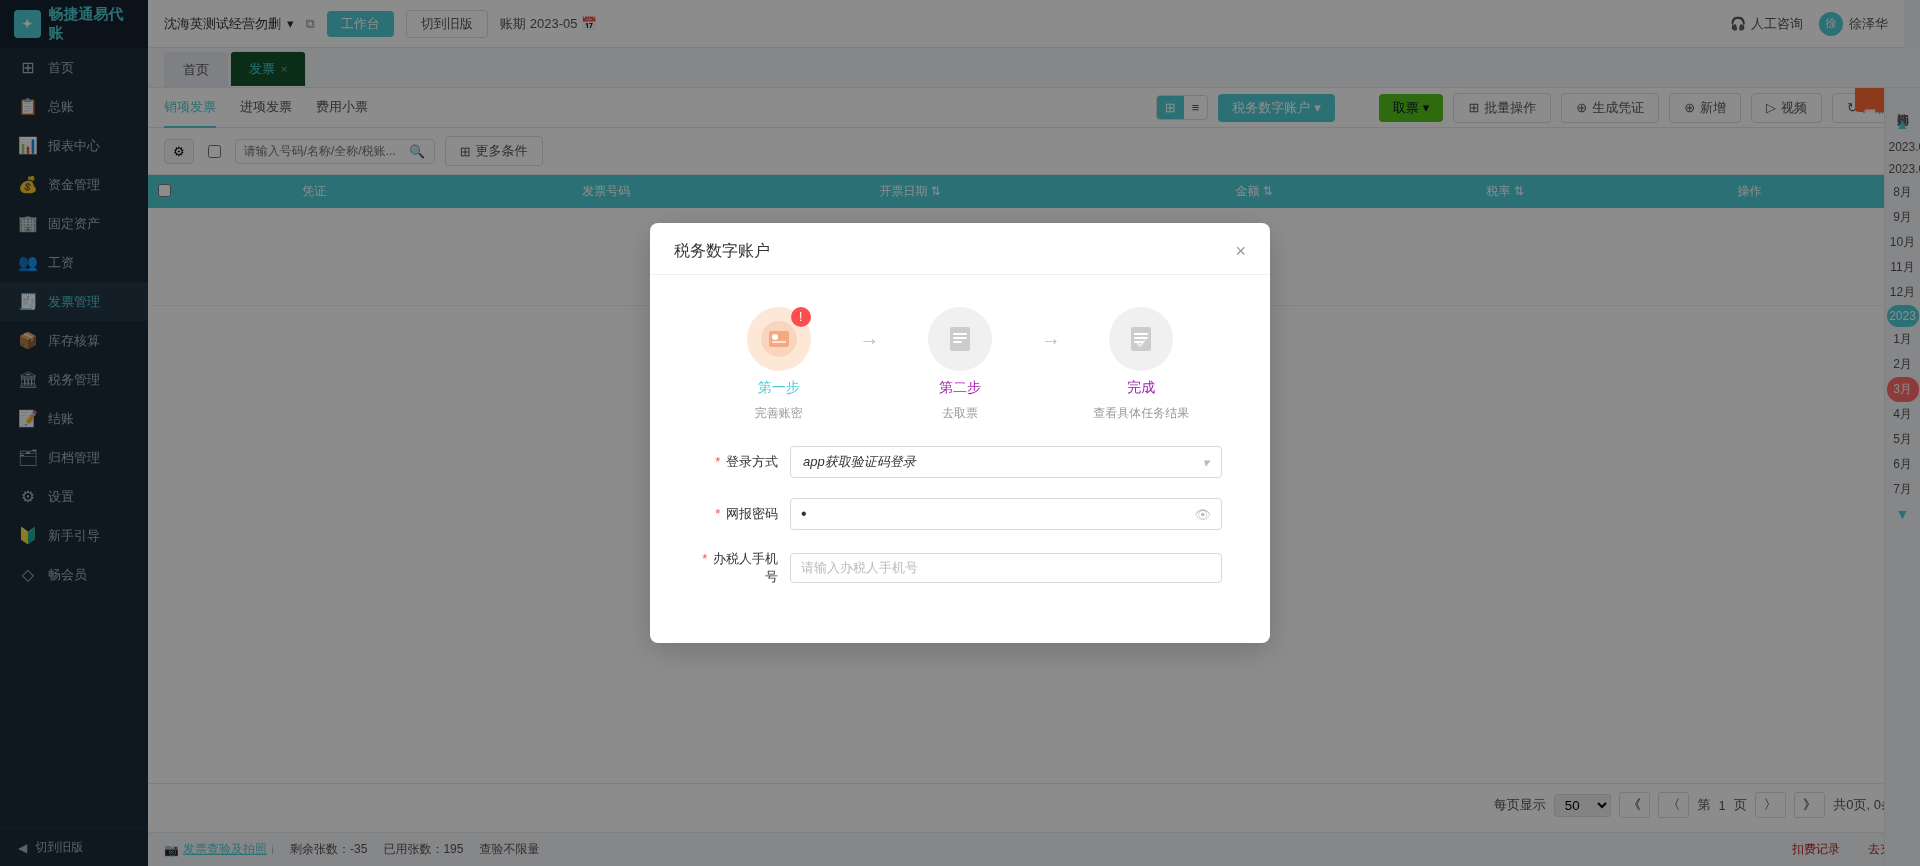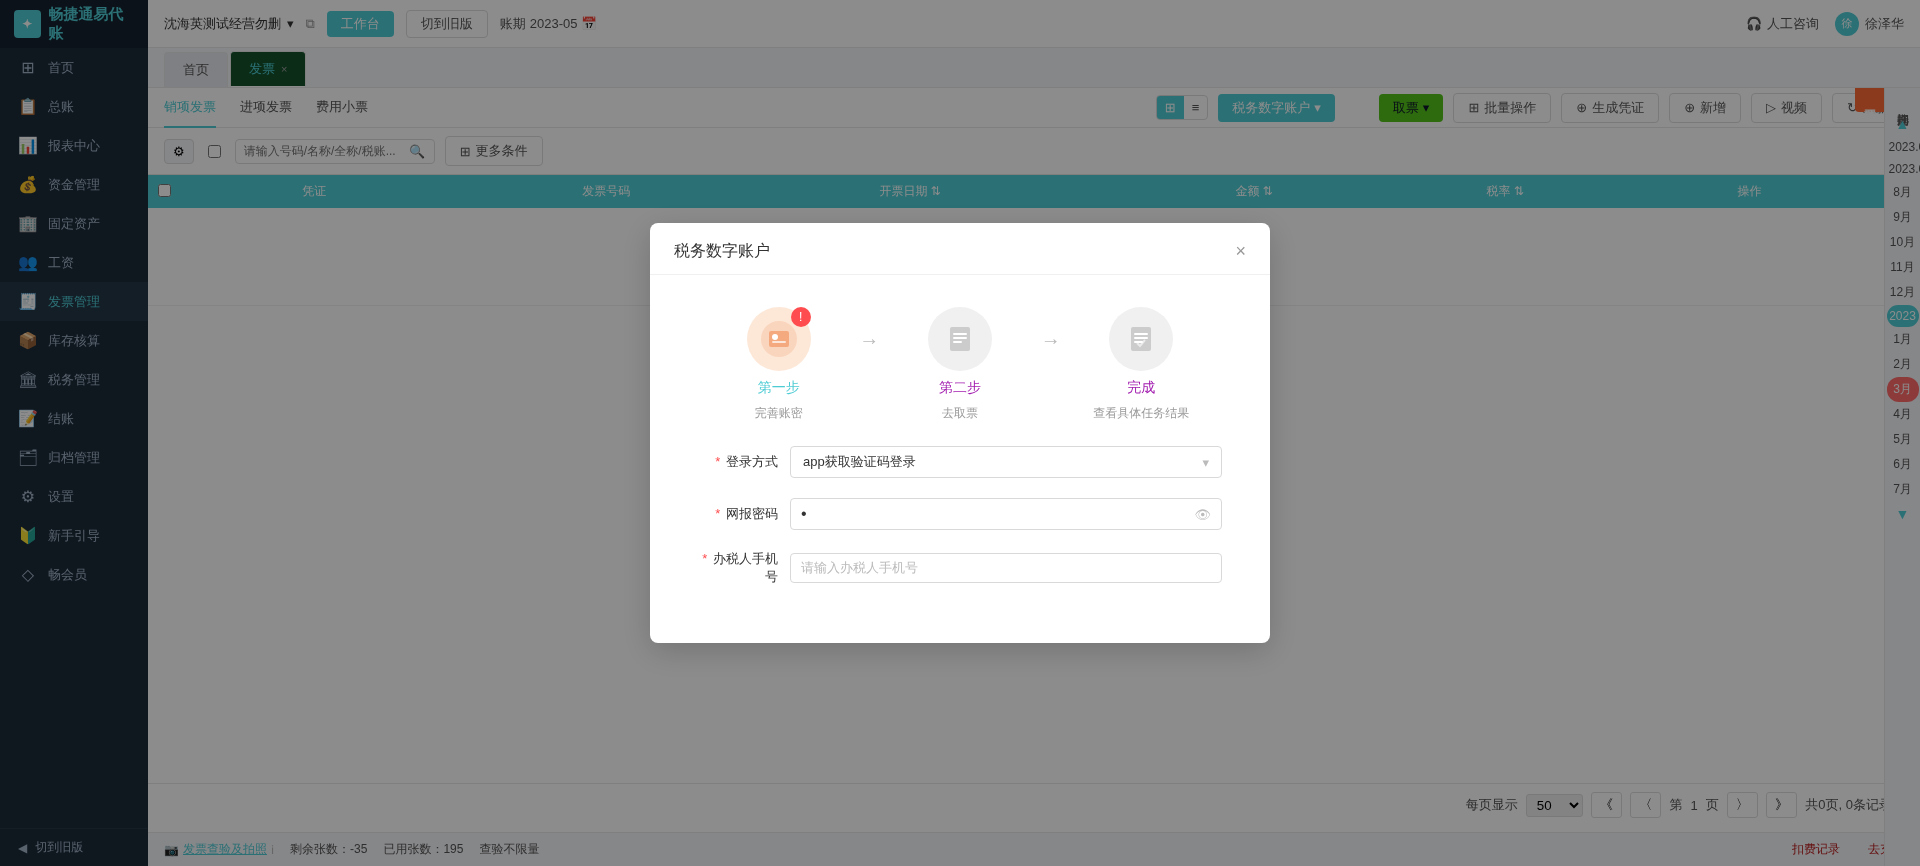--- a/index.html
+++ b/index.html
@@ -23,21 +23,21 @@
     .sidebar-item:hover, .sidebar-item.active { background: #253748; color: #fff; }
     .sidebar-item.active { color: #4eccd4; }
     .sidebar-icon { font-size: 16px; width: 20px; text-align: center; }
     .sidebar-bottom {
       margin-top: auto; padding: 10px 18px; display: flex; align-items: center; gap: 8px;
       color: #a0b4c8; font-size: 12px; cursor: pointer; border-top: 1px solid #253748;
     }
 
     
     .topbar {
-      position: fixed; left: 148px; top: 0; right: 0; height: 48px;
+      position: fixed; left: 148px; top: 0; right: 16px; height: 48px;
       background: #fff; display: flex; align-items: center; padding: 0 16px;
       border-bottom: 1px solid #e8e8e8; z-index: 9; gap: 12px;
     }
     .topbar-company {
       display: flex; align-items: center; gap: 6px; color: #333; font-size: 13px; cursor: pointer;
     }
     .topbar-btn {
       padding: 4px 14px; border-radius: 4px; border: none; cursor: pointer; font-size: 13px;
     }
     .topbar-btn-primary { background: #4eccd4; color: #fff; }
@@ -95,21 +95,21 @@
     .toolbar-btn-outline { background: #fff; border: 1px solid #ddd; color: #555; }
 
     
     .table-area { overflow: auto; height: calc(100% - 170px); }
     table { width: 100%; border-collapse: collapse; font-size: 12px; }
     th { background: #4eccd4; color: #fff; padding: 8px 10px; text-align: left; font-weight: normal; white-space: nowrap; }
     td { padding: 7px 10px; border-bottom: 1px solid #f0f0f0; color: #333; }
 
     
     .pagination {
-      display: flex; align-items: center; justify-content: flex-end; padding: 8px 28px;
+      display: flex; align-items: center; justify-content: flex-end; padding: 8px 0;
       border-top: 1px solid #e8e8e8; gap: 8px; font-size: 13px; color: #555;
     }
     .page-btn { padding: 3px 8px; border: 1px solid #ddd; border-radius: 3px; cursor: pointer; background: #fff; }
 
     
     .footer {
       position: fixed; bottom: 0; left: 148px; right: 0; height: 34px;
       background: #f5f6fa; border-top: 1px solid #e8e8e8;
       display: flex; align-items: center; padding: 0 16px; font-size: 12px; color: #555; gap: 16px;
     }
@@ -181,21 +181,21 @@
     .form-label .required { color: #ff4d4f; margin-right: 2px; }
     .form-control {
       flex: 1; border: 1px solid #d9d9d9; border-radius: 4px; padding: 6px 10px;
       font-size: 13px; color: #333; outline: none; background: #fff;
       display: flex; align-items: center; justify-content: space-between; cursor: pointer;
     }
     .form-control input {
       border: none; outline: none; font-size: 13px; color: #333; background: transparent; width: 100%;
     }
     .form-control input::placeholder { color: #bbb; }
-    .form-select { display: flex; align-items: center; justify-content: space-between; }
+    .form-select { display: flex; align-items: center; justify-content: space-between; font-style: italic; }
 
     
     .modal-footer {
       display: flex; justify-content: flex-end; gap: 12px; padding: 16px 48px 0;
     }
     .modal-footer-btn {
       padding: 7px 28px; border-radius: 4px; border: none; cursor: pointer; font-size: 14px;
     }
     .btn-cancel { background: #fff; border: 1px solid #d9d9d9; color: #555; }
     .btn-next { background: #d9d9d9; color: #999; }

